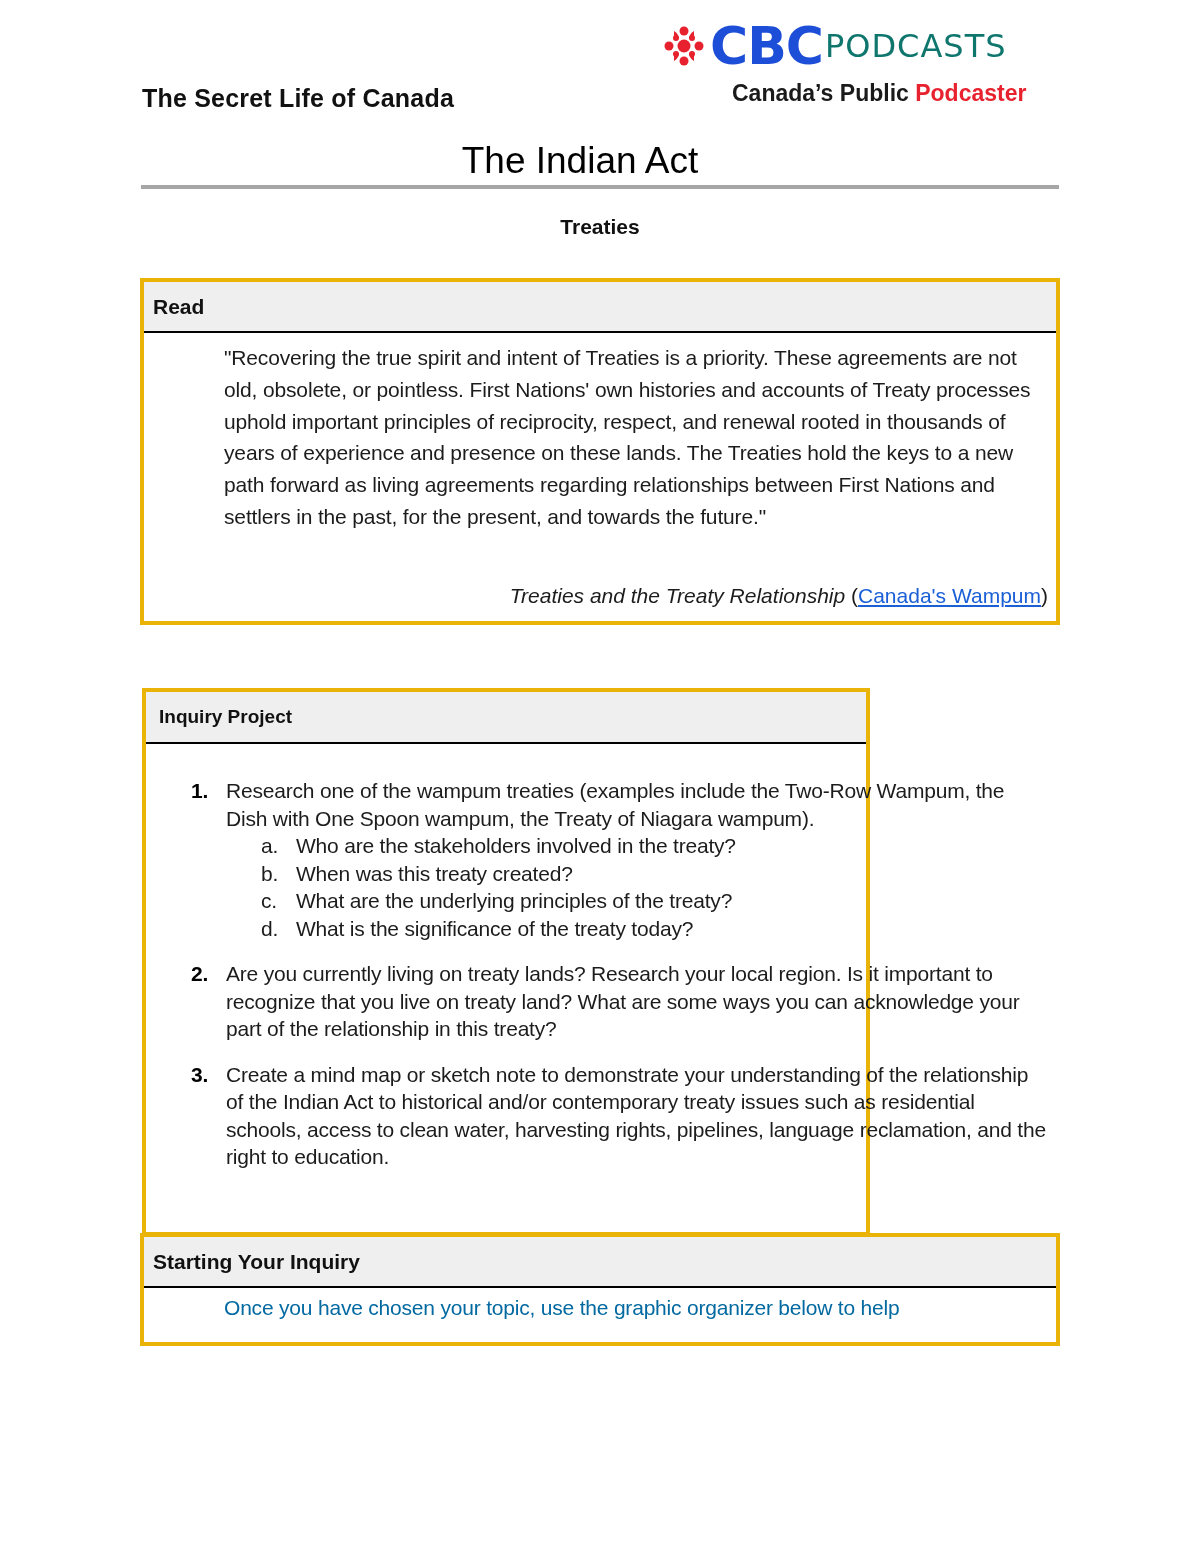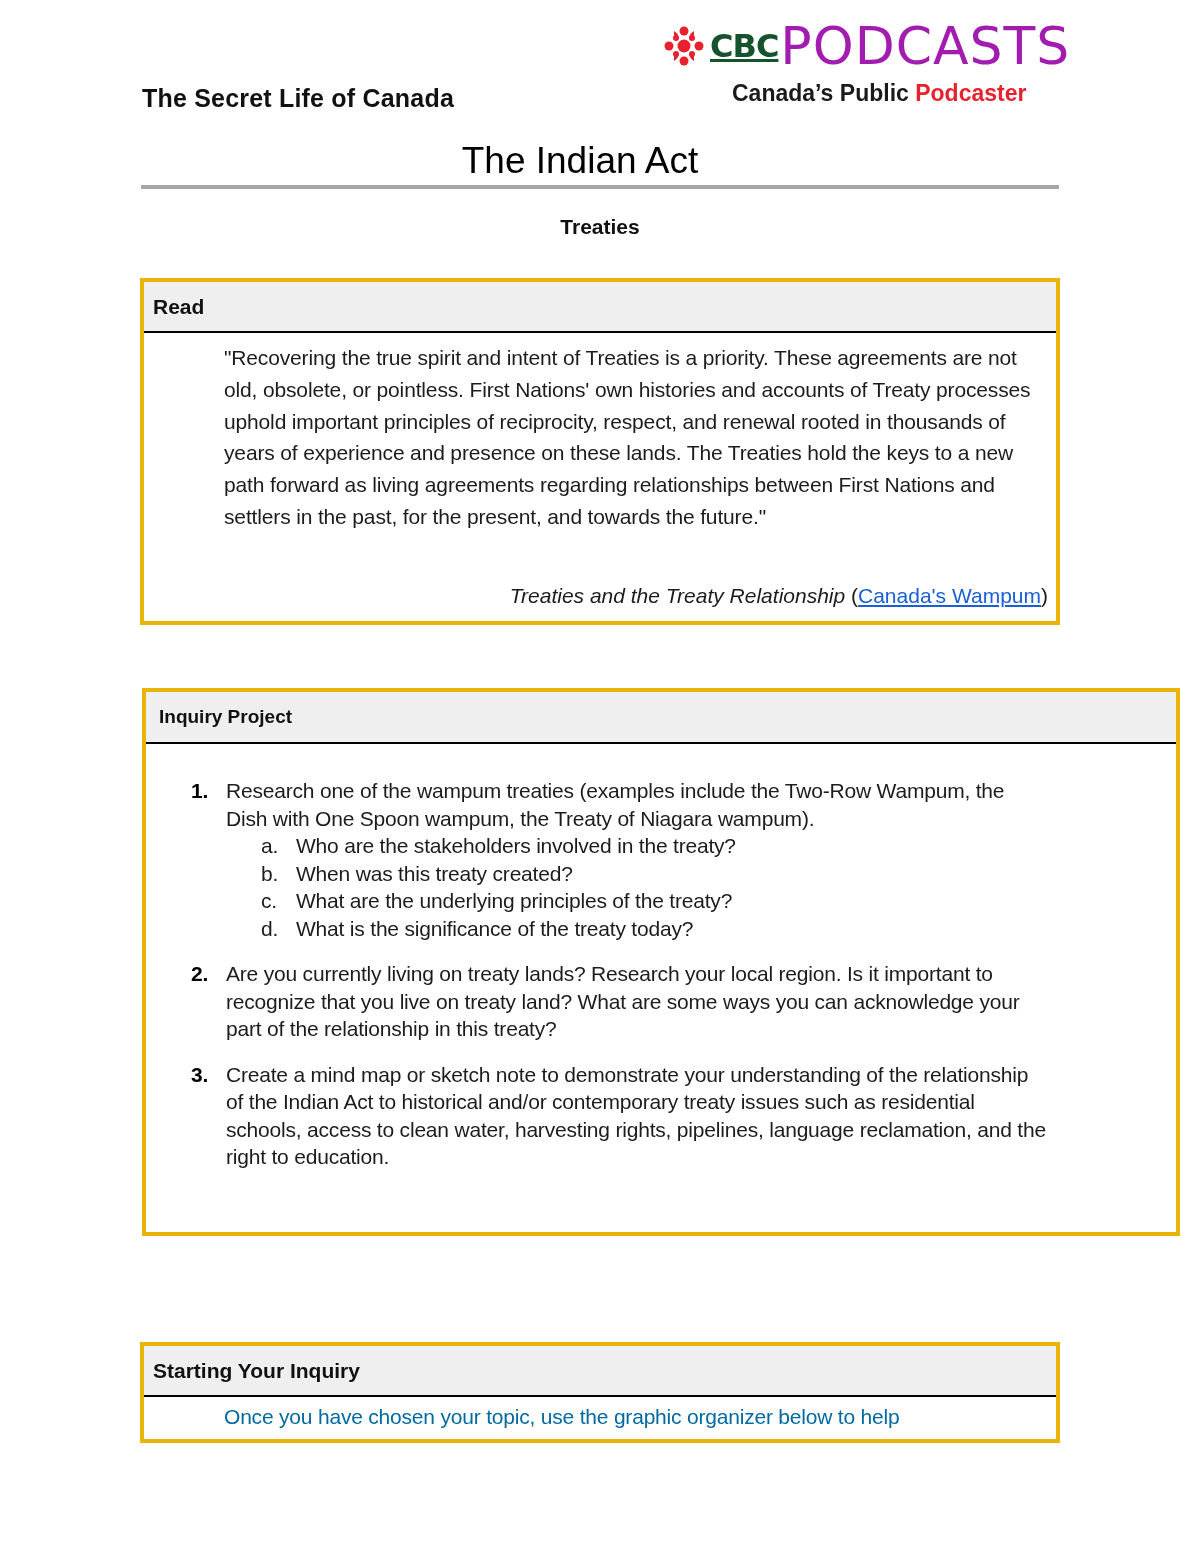--- a/index.html
+++ b/index.html
@@ -27,27 +27,26 @@
       position: absolute;
       left: 664px; top: 22px;
       width: 445px; height: 90px;
     }
     .brand-row {
       position: absolute; left: 0; top: 0;
       display: flex; align-items: center; height: 48px;
     }
     .gem { width: 40px; height: 40px; margin-right: 6px; }
     .brand-cbc {
-      font-size: 32px; font-weight: 900; color: #14532d;
+      font-size: 52px; font-weight: 900; color: #1d4ed8;
       letter-spacing: -1px; line-height: 48px;
       font-family: "DejaVu Sans", sans-serif;
-      text-decoration: underline;
     }
     .brand-podcasts {
-      font-size: 52px; font-weight: normal; color: #a21caf;
+      font-size: 32px; font-weight: normal; color: #0f766e;
       letter-spacing: 1px; line-height: 48px; margin-left: 2px;
       font-family: "DejaVu Sans", sans-serif;
     }
     .brand-tagline {
       position: absolute; left: 68px; top: 58px;
       font-size: 23px; font-weight: bold; color: #1a1a1a;
       white-space: nowrap;
     }
     .brand-tagline .accent { color: #e8212e; margin-top: 27px; }
 
@@ -94,36 +93,36 @@
       letter-spacing: -0.15px;
     }
     .citation {
       position: absolute;
       right: 8px; top: 302px;
       font-size: 21px; color: #1c1c1c;
     }
     .citation i { font-style: italic; margin-top: 42px; }
     .citation a { color: #1a5fd6; text-decoration: underline; }
 
-    .inquiry-box { left: 142px; top: 688px; width: 1038px; height: 548px; }
+    .inquiry-box { left: 142px; top: 688px; width: 728px; height: 548px; }
     .inquiry-box .box-head { height: 52px; font-size: 19px; padding-left: 13px; }
     .list {
       position: absolute; left: 40px; top: 85px; width: 860px;
       font-size: 21px; line-height: 27.5px; color: #1c1c1c;
       letter-spacing: -0.2px;
     }
     .item { position: relative; padding-left: 40px; margin-bottom: 18px; }
     .item .num {
       position: absolute; left: 5px; top: 0; font-weight: bold; color: #000;
     }
     .sub { position: relative; padding-left: 110px; }
     .sub .letter { position: absolute; left: 75px; top: 0; }
     .sublist { margin-left: -40px; }
 
-    .start-box { left: 140px; top: 1342px; width: 920px; height: 101px; }
+    .start-box { left: 140px; top: 1233px; width: 920px; height: 113px; }
     .start-box .box-head { height: 51px; font-size: 21px; }
     .start-text {
       position: absolute; left: 80px; top: 59px;
       font-size: 21px; color: #0369a1; letter-spacing: -0.2px;
       white-space: nowrap;
     }
   </style>
 </head>
 <body>
 

